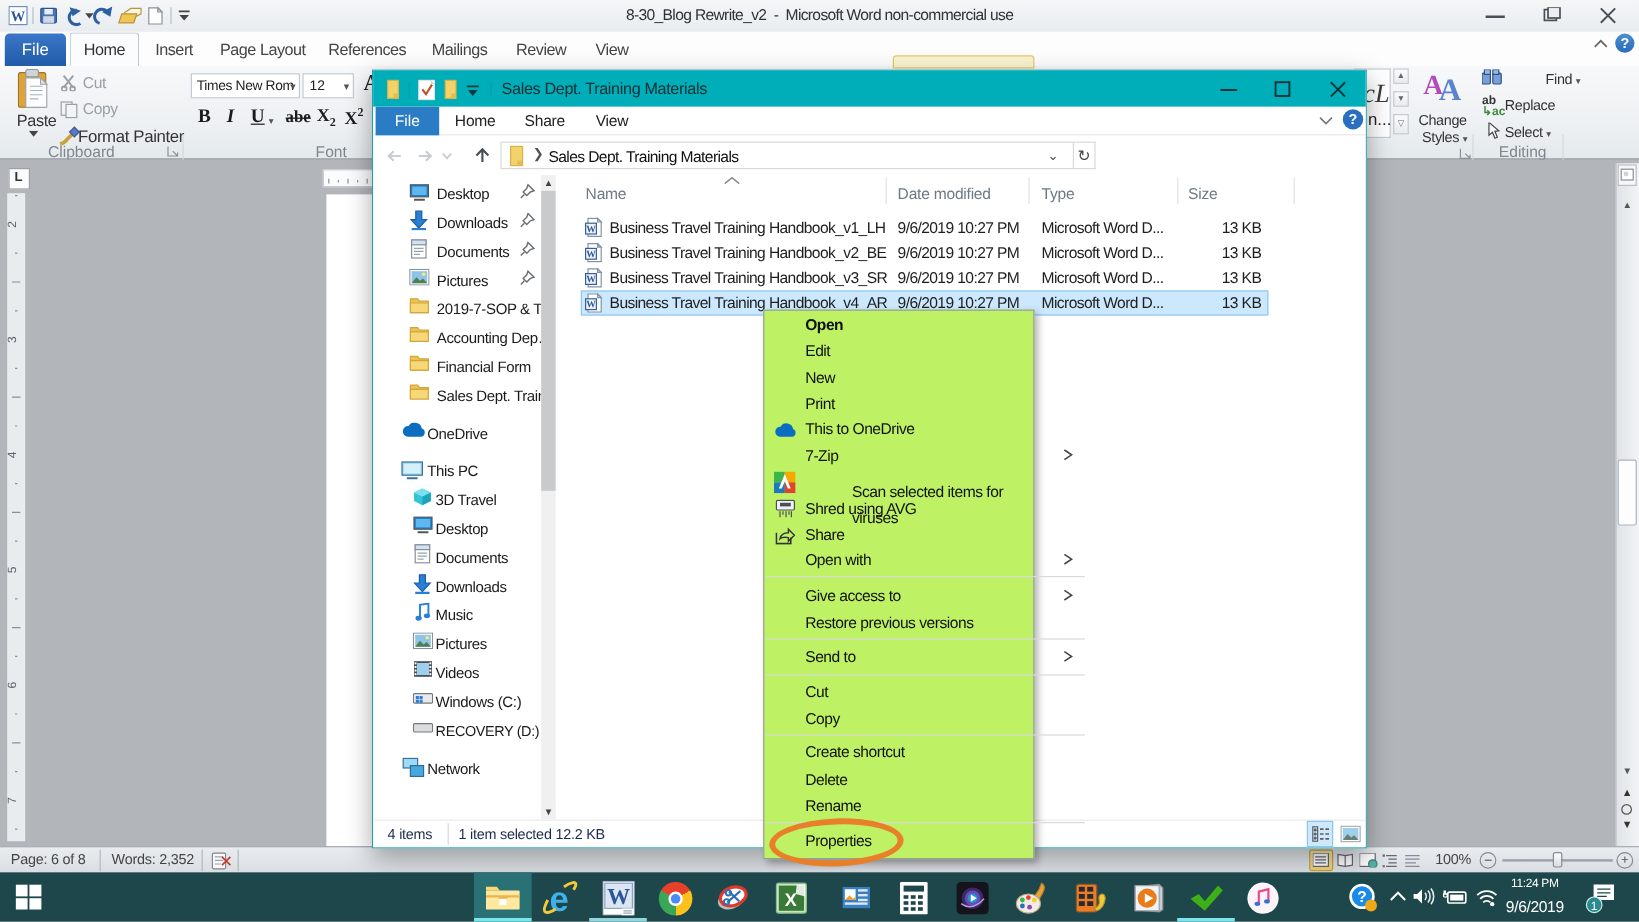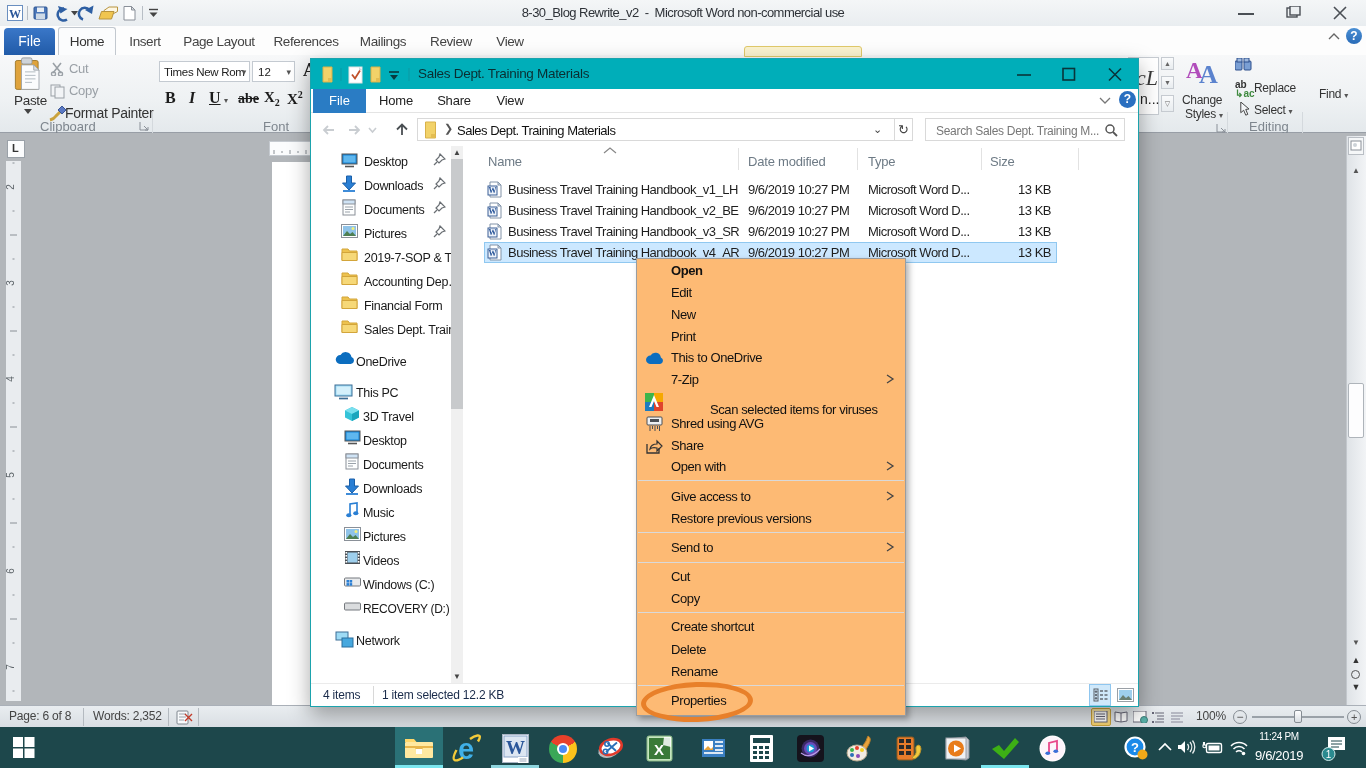--- a/index.html
+++ b/index.html
@@ -36,21 +36,21 @@
   .etab { position:absolute; top:0; height:24px; line-height:24px; font-size:13px; letter-spacing:-0.2px; color:#222; transform:translateX(-50%); }
   #eaddr { position:absolute; left:0; top:54px; width:100%; height:33px; background:#fff; }
   #ebody { position:absolute; left:0; top:87px; width:100%; height:537px; background:#fff; }
   #estatus { position:absolute; left:0; top:624px; width:100%; height:23px; background:#fff; border-top:1px solid #ebebeb; font-size:12px; letter-spacing:-0.2px; color:#2b2b2b; }
   .nav { position:absolute; font-size:12.5px; letter-spacing:-0.3px; color:#1a1a1a; height:24px; line-height:24px; white-space:nowrap; }
   .addrbox { position:absolute; border:1px solid #d9d9d9; background:#fff; }
   .hdr { position:absolute; color:#6d7a85; font-size:13px; letter-spacing:-0.2px; }
   .frow { position:absolute; left:173px; width:600px; height:21px; font-size:13px; letter-spacing:-0.5px; color:#1e1e1e; line-height:21px; white-space:nowrap; }
 
   
-  #cmenu { left:636px; top:258px; width:270px; height:458px; background:#fdba74; border:1px solid #999da1; box-shadow:3px 3px 6px rgba(0,0,0,0.3); }
+  #cmenu { left:636px; top:258px; width:226px; height:458px; background:#bef264; border:1px solid #999da1; box-shadow:3px 3px 6px rgba(0,0,0,0.3); }
   .mi { position:absolute; left:34px; font-size:13px; letter-spacing:-0.4px; color:#111; height:22px; line-height:22px; }
   .msep { position:absolute; left:1px; width:266px; height:1px; background:#d9d9d9; }
   .marrow { position:absolute; left:248px; width:10px; height:10px; }
 
   
   #circle { left:641px; top:682px; width:112px; height:40px; border:5px solid #e8802a; border-radius:50%; transform:rotate(-2deg); }
 
   
   #taskbar { left:0; top:727px; width:1366px; height:41px; background:#1d474b; }
   #tsearch { position:absolute; left:48px; top:0px; width:344px; height:41px; background:#f3f3f3; border:1px solid #888; color:#111; font-size:16px; }
@@ -173,21 +173,21 @@
         <path d="M 1 1 l 0 8 l 8 0 m -4 -4 l 4 4 m 0 -3 l 0 3 l -3 0" stroke="#8a9098" fill="none"></path>
       </svg>
     <div class="vsep" style="left:1227px;"></div>
 
     <svg class="abs" style="left:1235px;top:3px;" width="17" height="13" viewBox="0 0 17 13">
       <rect x="0" y="3" width="7" height="9" rx="1" fill="#7a9fd4" stroke="#2c4f8c"></rect>
       <rect x="9" y="3" width="7" height="9" rx="1" fill="#7a9fd4" stroke="#2c4f8c"></rect>
       <rect x="2" y="0" width="5" height="4" fill="#9db8dd" stroke="#2c4f8c"></rect>
       <rect x="9" y="0" width="5" height="4" fill="#9db8dd" stroke="#2c4f8c"></rect>
     </svg>
-    <div class="ribtxt" style="left:1319px;top:4px;font-size:12px;margin-top:28px;">Find <span style="font-size:8px;color:#555;">▾</span></div>
+    <div class="ribtxt" style="left:1288px;top:4px;font-size:12px;">Find <span style="font-size:8px;color:#555;">▾</span></div>
     <div class="abs" style="left:1235px;top:25px;font-size:10px;line-height:9px;"><span style="color:#333;font-weight:bold;">ab</span><br><span style="color:#3f8a3f;font-weight:bold;">↳ac</span></div>
     <div class="ribtxt" style="left:1254px;top:26px;font-size:12px;">Replace</div>
     <svg class="abs" style="left:1239px;top:47px;" width="11" height="14" viewBox="0 0 13 17">
         <path d="M 2 0 L 2 13 L 5.5 10 L 8 16 L 10.5 15 L 8 9 L 12 8.5 Z" fill="#f4f6f8" stroke="#444" stroke-width="1.2"></path>
       </svg>
     <div class="ribtxt" style="left:1254px;top:48px;font-size:12px;">Select <span style="font-size:8px;color:#555;">▾</span></div>
     <div class="grplabel" style="left:1249px;top:64px;">Editing</div>
     <div class="vsep" style="left:1302px;"></div>
 
   </div>
@@ -351,27 +351,20 @@
         <svg class="abs" style="left:6px;top:2px;" width="13" height="18" viewBox="0 0 13 18">
             <path d="M 1.5 1 l 10 0 l 0 16 l -10 0 z" fill="#f2d269" stroke="#d8b14a"></path>
             <path d="M 7 13 l 4.5 0 l 0 4 l -4.5 0 z" fill="#e3bd52"></path>
           </svg>
         <div class="abs" style="left:26px;top:3px;font-size:11px;color:#555;">❯</div>
         <div class="abs" style="left:39px;top:4px;font-size:13px;letter-spacing:-0.5px;color:#111;">Sales Dept. Training Materials</div>
         <div class="abs" style="left:455px;top:4px;font-size:11px;color:#444;">⌄</div>
       </div>
       <div class="addrbox" style="left:584px;top:5px;width:18px;height:23px;border-left:none;">
         <div class="abs" style="left:3px;top:3px;font-size:13px;color:#444;">↻</div>
-      </div>
-      <div class="addrbox" style="left:614px;top:5px;width:200px;height:23px;">
-        <div class="abs" style="left:10px;top:5px;width:168px;overflow:hidden;white-space:nowrap;font-size:12px;letter-spacing:-0.3px;color:#777;">Search Sales Dept. Training M...</div>
-        <svg class="abs" style="left:178px;top:4px;" width="15" height="15" viewBox="0 0 15 15">
-            <circle cx="6" cy="6" r="4" fill="none" stroke="#555" stroke-width="1.5"></circle>
-            <line x1="9" y1="9" x2="13" y2="13" stroke="#555" stroke-width="1.8"></line>
-          </svg>
       </div>
     </div>
     <div id="ebody">
 
       <div id="navpane" style="position:absolute;left:0;top:0;width:140px;height:537px;overflow:hidden;">
         <svg class="abs" style="left:30px;top:7px;" width="17" height="15" viewBox="0 0 17 15">
             <rect x="1" y="1" width="15" height="10" fill="#1583d6" stroke="#555"></rect>
             <rect x="2.5" y="2.5" width="12" height="7" fill="#5fb7ee"></rect>
             <line x1="4" y1="13.5" x2="13" y2="13.5" stroke="#555" stroke-width="1.6"></line>
           </svg>

